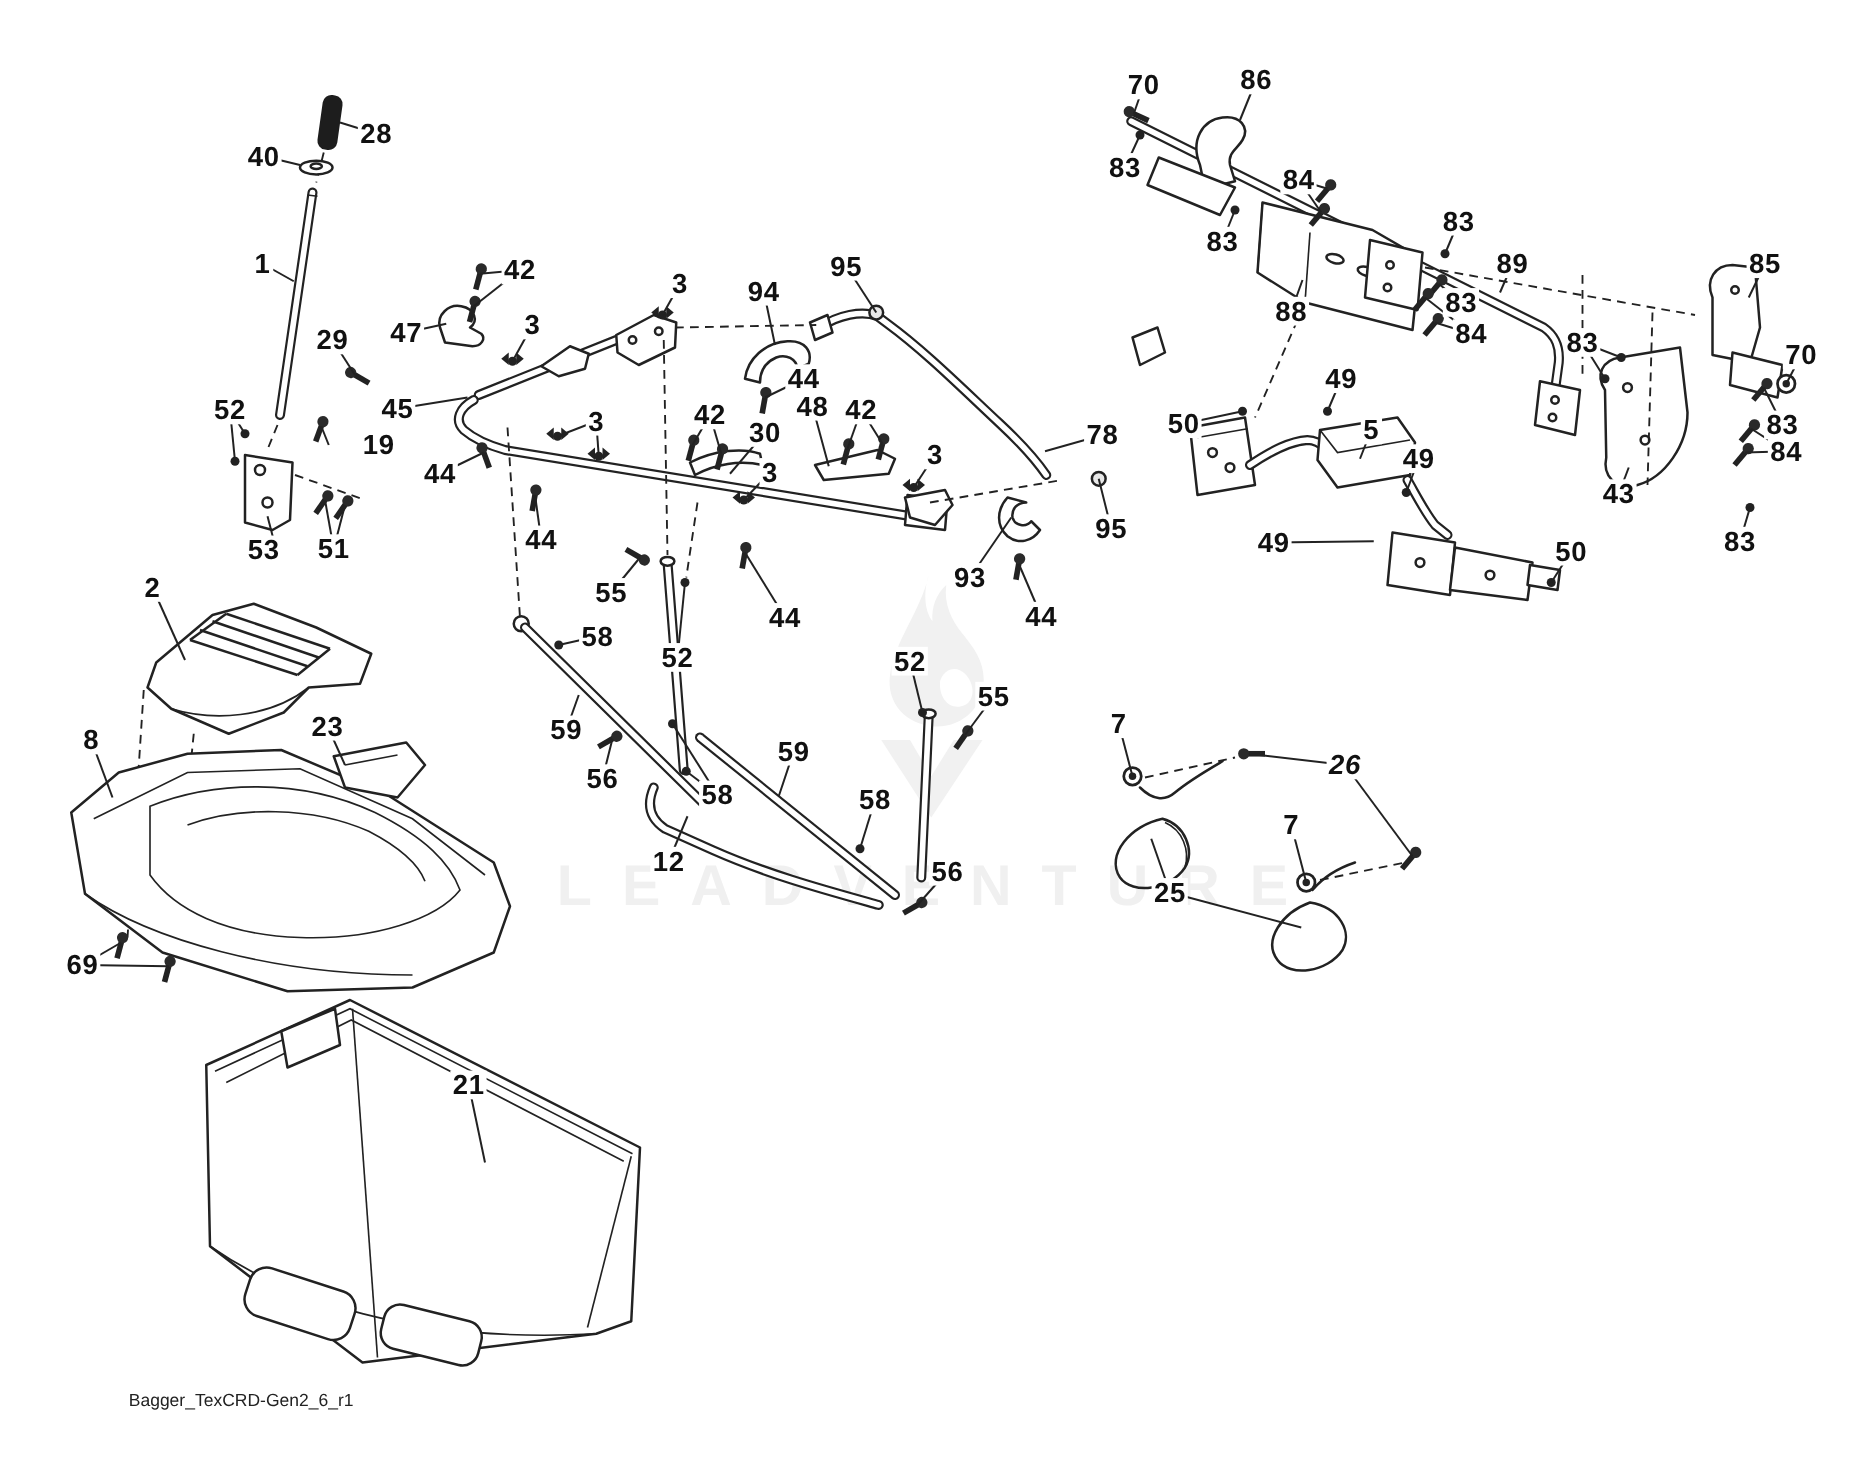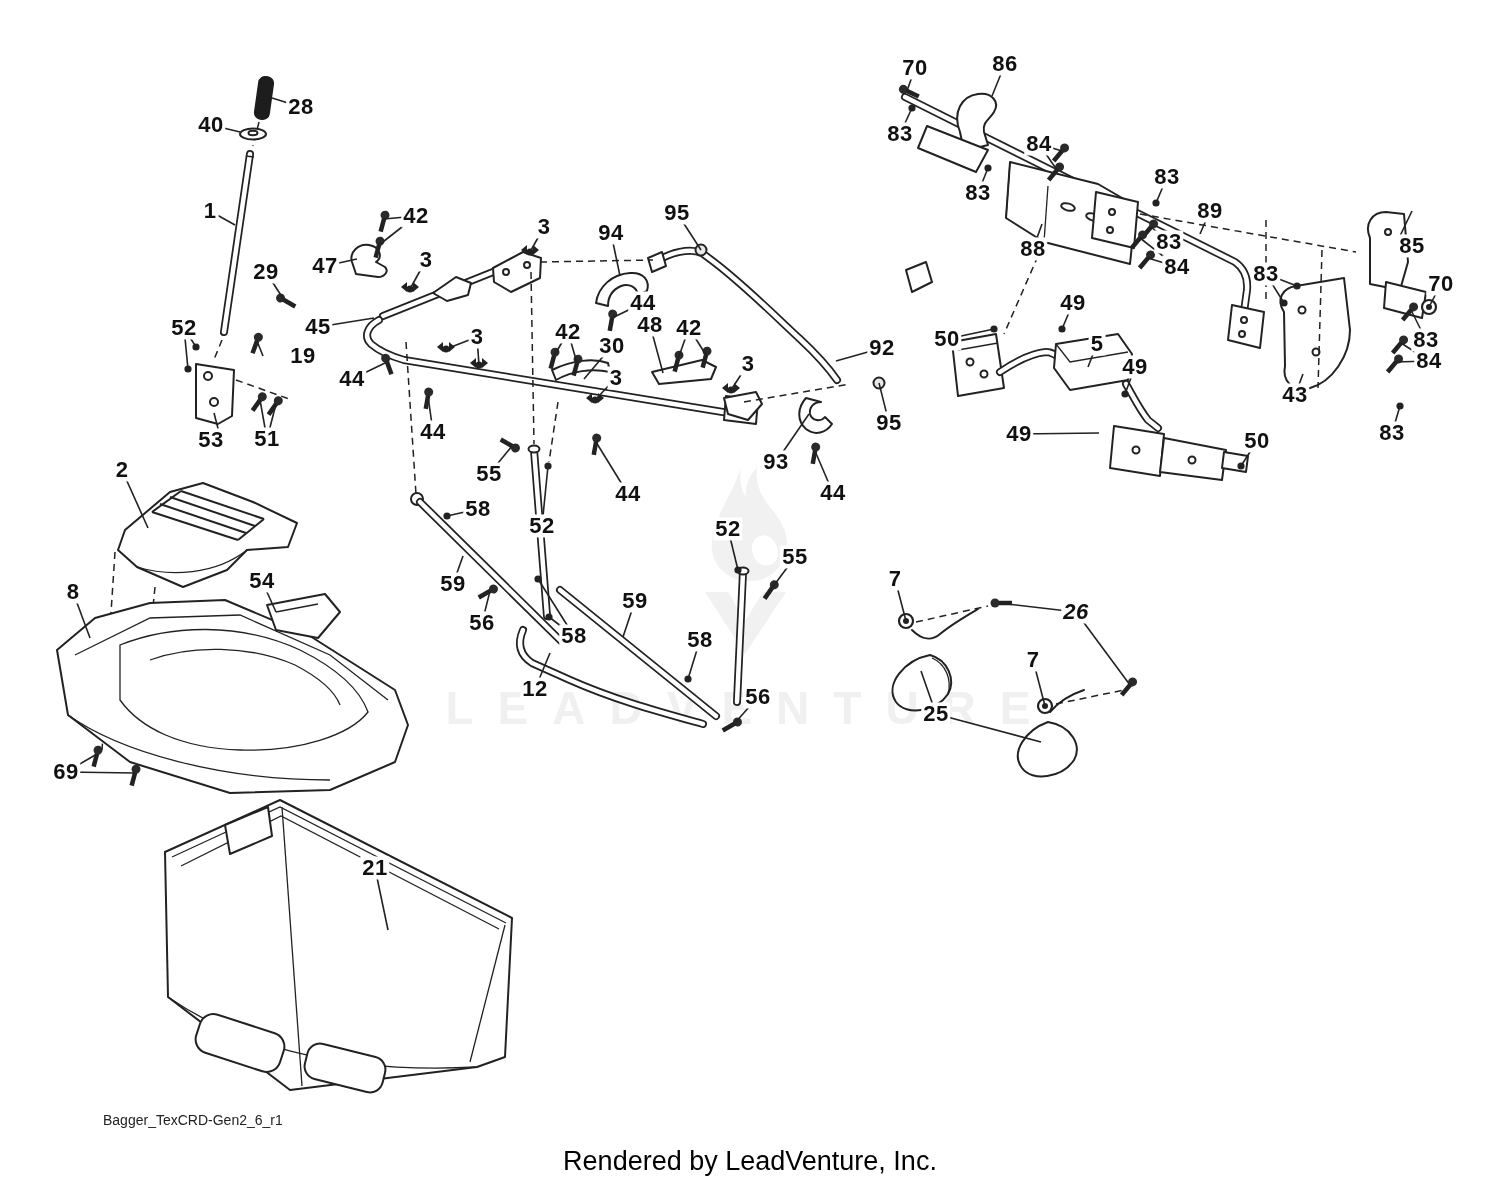--- a/index.html
+++ b/index.html
@@ -376,41 +376,41 @@
       <div class="callout" style="left: 301px; top: 107px;">28</div>
       <div class="callout" style="left: 211px; top: 125px;">40</div>
       <div class="callout" style="left: 210px; top: 211px;">1</div>
       <div class="callout" style="left: 266px; top: 272px;">29</div>
       <div class="callout" style="left: 184px; top: 328px;">52</div>
       <div class="callout" style="left: 263px; top: 356px; margin-left: 40px;">19</div>
       <div class="callout" style="left: 211px; top: 440px;">53</div>
       <div class="callout" style="left: 267px; top: 439px;">51</div>
       <div class="callout" style="left: 122px; top: 470px;">2</div>
       <div class="callout" style="left: 73px; top: 592px;">8</div>
-      <div class="callout" style="left: 262px; top: 581px;">54</div>
+      <div class="callout" style="left: 262px; top: 581px;">23</div>
       <div class="callout" style="left: 66px; top: 772px;">69</div>
       <div class="callout" style="left: 375px; top: 868px;">21</div>
       <div class="callout" style="left: 416px; top: 216px;">42</div>
       <div class="callout" style="left: 325px; top: 266px;">47</div>
       <div class="callout" style="left: 426px; top: 260px;">3</div>
       <div class="callout" style="left: 544px; top: 227px;">3</div>
       <div class="callout" style="left: 611px; top: 233px;">94</div>
       <div class="callout" style="left: 677px; top: 213px;">95</div>
       <div class="callout" style="left: 318px; top: 327px;">45</div>
       <div class="callout" style="left: 352px; top: 379px;">44</div>
       <div class="callout" style="left: 477px; top: 337px;">3</div>
       <div class="callout" style="left: 433px; top: 432px;">44</div>
       <div class="callout" style="left: 568px; top: 332px;">42</div>
       <div class="callout" style="left: 612px; top: 346px;">30</div>
       <div class="callout" style="left: 650px; top: 325px;">48</div>
       <div class="callout" style="left: 689px; top: 328px;">42</div>
       <div class="callout" style="left: 643px; top: 303px;">44</div>
       <div class="callout" style="left: 616px; top: 378px;">3</div>
       <div class="callout" style="left: 748px; top: 364px;">3</div>
-      <div class="callout" style="left: 882px; top: 348px;">92</div>
+      <div class="callout" style="left: 882px; top: 348px;">78</div>
       <div class="callout" style="left: 776px; top: 462px;">93</div>
       <div class="callout" style="left: 889px; top: 423px;">95</div>
       <div class="callout" style="left: 833px; top: 493px;">44</div>
       <div class="callout" style="left: 489px; top: 474px;">55</div>
       <div class="callout" style="left: 478px; top: 509px;">58</div>
       <div class="callout" style="left: 542px; top: 526px;">52</div>
       <div class="callout" style="left: 628px; top: 494px;">44</div>
       <div class="callout" style="left: 453px; top: 584px;">59</div>
       <div class="callout" style="left: 482px; top: 623px;">56</div>
       <div class="callout" style="left: 574px; top: 636px;">58</div>
@@ -427,31 +427,30 @@
       <div class="callout" style="left: 915px; top: 68px;">70</div>
       <div class="callout" style="left: 1005px; top: 64px;">86</div>
       <div class="callout" style="left: 900px; top: 134px;">83</div>
       <div class="callout" style="left: 1039px; top: 144px;">84</div>
       <div class="callout" style="left: 978px; top: 193px;">83</div>
       <div class="callout" style="left: 1167px; top: 177px;">83</div>
       <div class="callout" style="left: 1033px; top: 249px;">88</div>
       <div class="callout" style="left: 1210px; top: 211px;">89</div>
       <div class="callout" style="left: 1169px; top: 242px;">83</div>
       <div class="callout" style="left: 1177px; top: 267px;">84</div>
-      <div class="callout" style="left: 1412px; top: 211px; margin-top: 35px;">85</div>
+      <div class="callout" style="left: 1412px; top: 211px;">85</div>
       <div class="callout" style="left: 1441px; top: 284px;">70</div>
       <div class="callout" style="left: 1266px; top: 274px;">83</div>
       <div class="callout" style="left: 1426px; top: 340px;">83</div>
       <div class="callout" style="left: 1429px; top: 361px;">84</div>
       <div class="callout" style="left: 1295px; top: 395px;">43</div>
       <div class="callout" style="left: 1392px; top: 433px;">83</div>
       <div class="callout" style="left: 1073px; top: 303px;">49</div>
       <div class="callout" style="left: 947px; top: 339px;">50</div>
       <div class="callout" style="left: 1097px; top: 344px;">5</div>
       <div class="callout" style="left: 1135px; top: 367px;">49</div>
       <div class="callout" style="left: 1019px; top: 434px;">49</div>
       <div class="callout" style="left: 1257px; top: 441px;">50</div>
     </div>
 
 <div class="diagram-code">Bagger_TexCRD-Gen2_6_r1</div>
-<div class="footer-text">Rendered by LeadVenture, Inc.</div>
 
 </div>
 
 </body></html>

